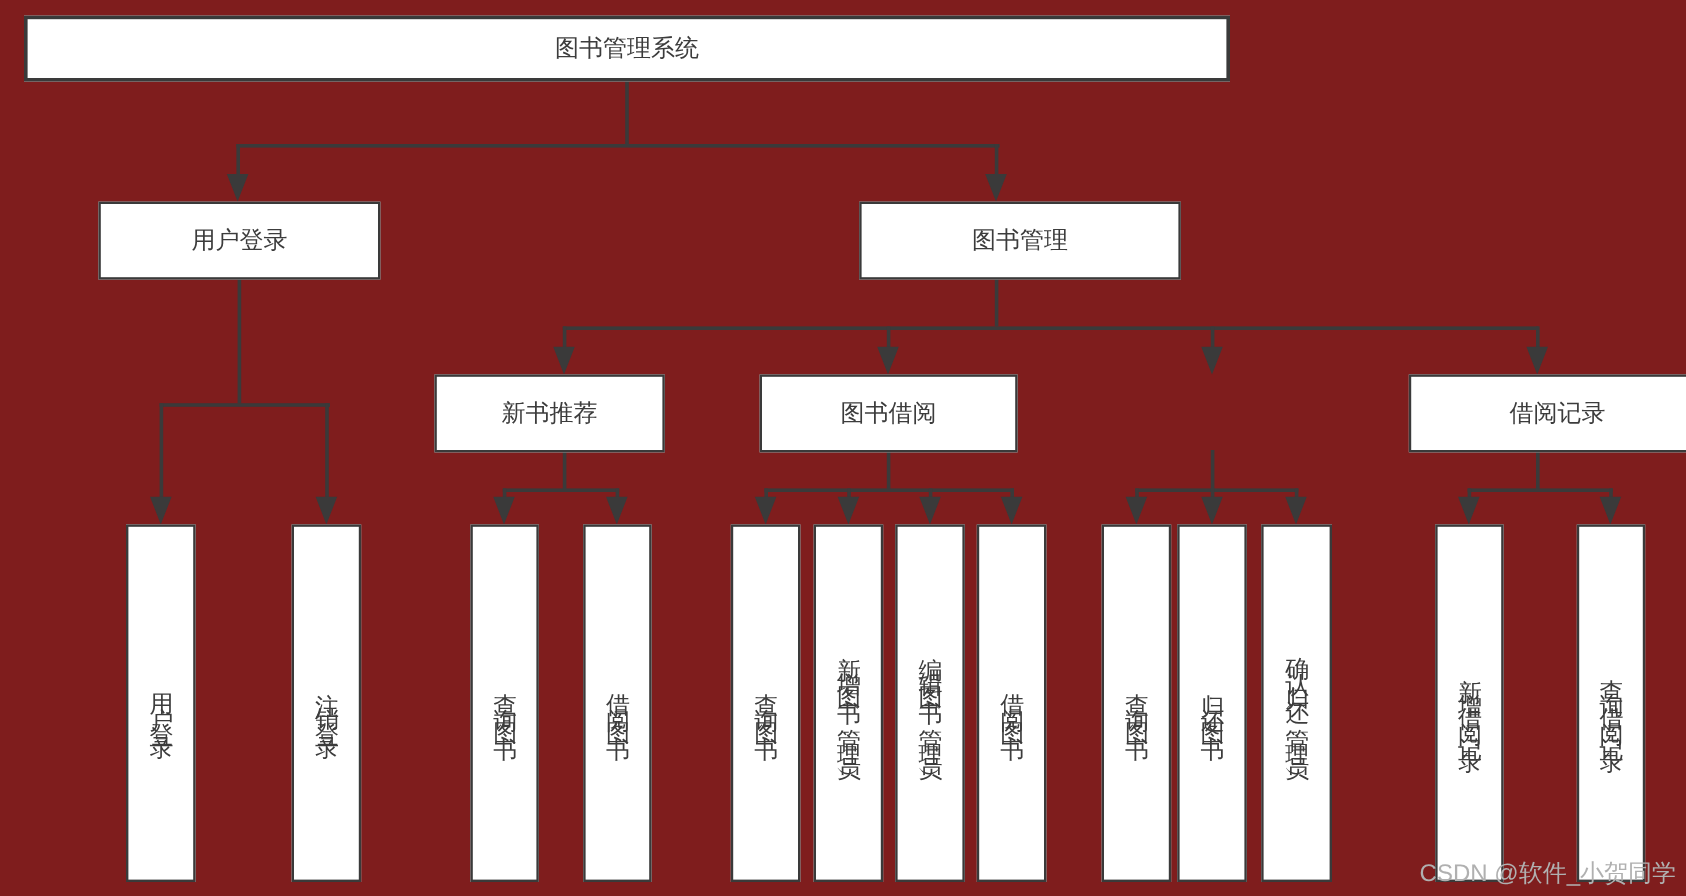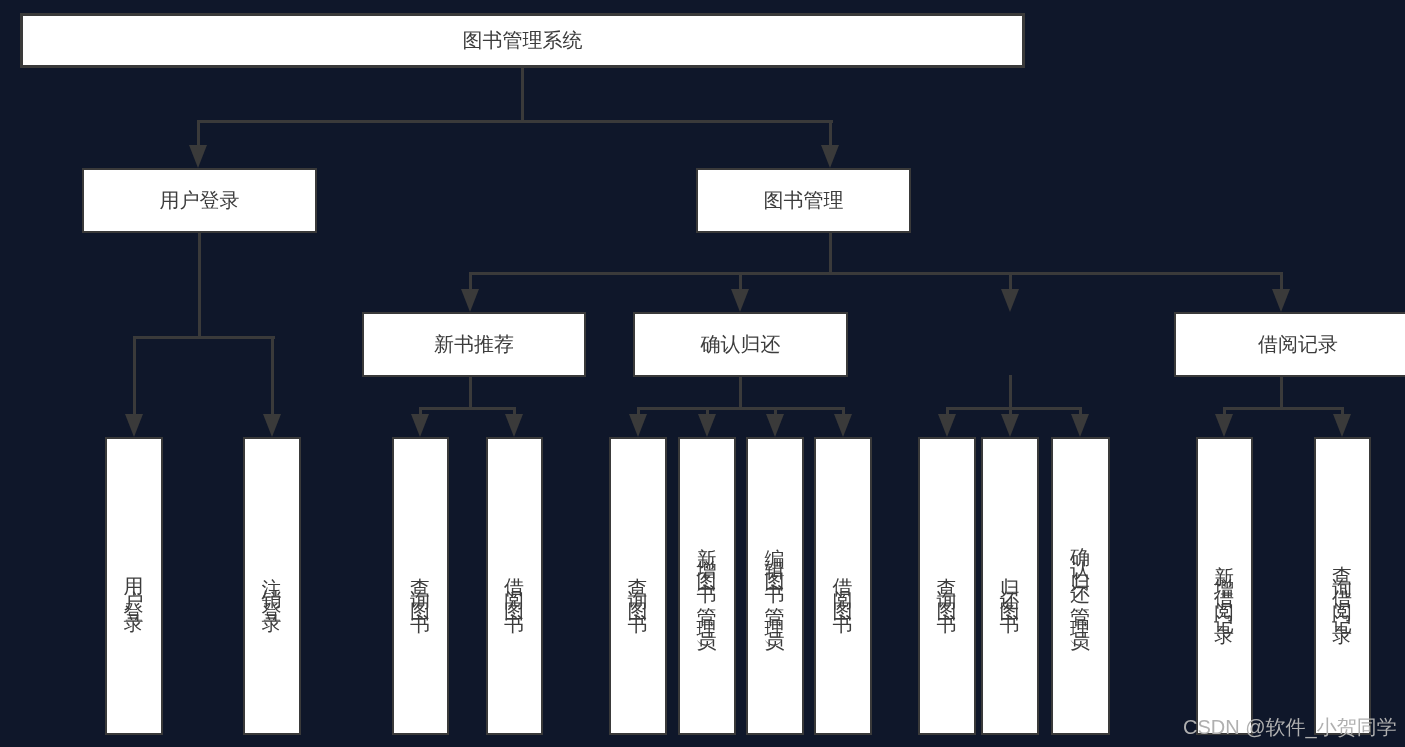--- a/index.html
+++ b/index.html
@@ -1,20 +1,20 @@
 <!DOCTYPE html>
 <html><head>
 <meta charset="utf-8">
 <style>
   html, body { margin: 0; padding: 0; background: #ffffff; }
   #canvas {
     position: relative;
     width: 1405px;
     height: 747px;
-    background: #0f172a;
+    background: #7f1d1d;
     font-family: "Liberation Sans", sans-serif;
     overflow: hidden;
   }
   .box {
     position: absolute;
     box-sizing: border-box;
     background: #ffffff;
     border: 2px solid #3a3a3a;
     display: flex;
     align-items: center;
@@ -78,21 +78,21 @@
   <div class="vl" style="left:521px; top:66px; height:54px;"></div>
   <div class="hl" style="left:197px; top:120px; width:636px;"></div>
   <div class="vl" style="left:197px; top:120px; height:28px;"></div>
   <div class="ah" style="left:189px; top:145px;"></div>
   <div class="vl" style="left:829px; top:120px; height:28px;"></div>
   <div class="ah" style="left:821px; top:145px;"></div>
 
   <div class="box" style="left:82px; top:168px; width:235px; height:65px;">
     <span>用户登录</span>
   </div>
-  <div class="box" style="left:696px; top:168px; width:215px; height:65px;">
+  <div class="box" style="left:716px; top:168px; width:268px; height:65px;">
     <span>图书管理</span>
   </div>
 
   <div class="vl" style="left:198px; top:231px; height:105px;"></div>
   <div class="hl" style="left:133px; top:336px; width:142px;"></div>
   <div class="vl" style="left:133px; top:336px; height:80px;"></div>
   <div class="ah" style="left:125px; top:414px;"></div>
   <div class="vl" style="left:271px; top:336px; height:80px;"></div>
   <div class="ah" style="left:263px; top:414px;"></div>
 
@@ -100,25 +100,25 @@
   <div class="hl" style="left:469px; top:272px; width:813px;"></div>
   <div class="vl" style="left:469px; top:272px; height:20px;"></div>
   <div class="ah" style="left:461px; top:289px;"></div>
   <div class="vl" style="left:739px; top:272px; height:20px;"></div>
   <div class="ah" style="left:731px; top:289px;"></div>
   <div class="vl" style="left:1009px; top:272px; height:20px;"></div>
   <div class="ah" style="left:1001px; top:289px;"></div>
   <div class="vl" style="left:1280px; top:272px; height:20px;"></div>
   <div class="ah" style="left:1272px; top:289px;"></div>
 
-  <div class="box" style="left:362px; top:312px; width:224px; height:65px;">
+  <div class="box" style="left:362px; top:312px; width:192px; height:65px;">
     <span>新书推荐</span>
   </div>
   <div class="box" style="left:633px; top:312px; width:215px; height:65px;">
-    <span>确认归还</span>
+    <span>图书借阅</span>
   </div>
   <div class="box" style="left:1174px; top:312px; width:248px; height:65px;">
     <span>借阅记录</span>
   </div>
 
   <div class="vl" style="left:469px; top:375px; height:35px;"></div>
   <div class="hl" style="left:419px; top:407px; width:97px;"></div>
   <div class="vl" style="left:419px; top:407px; height:12px;"></div>
   <div class="ah" style="left:411px; top:414px;"></div>
   <div class="vl" style="left:513px; top:407px; height:12px;"></div>

